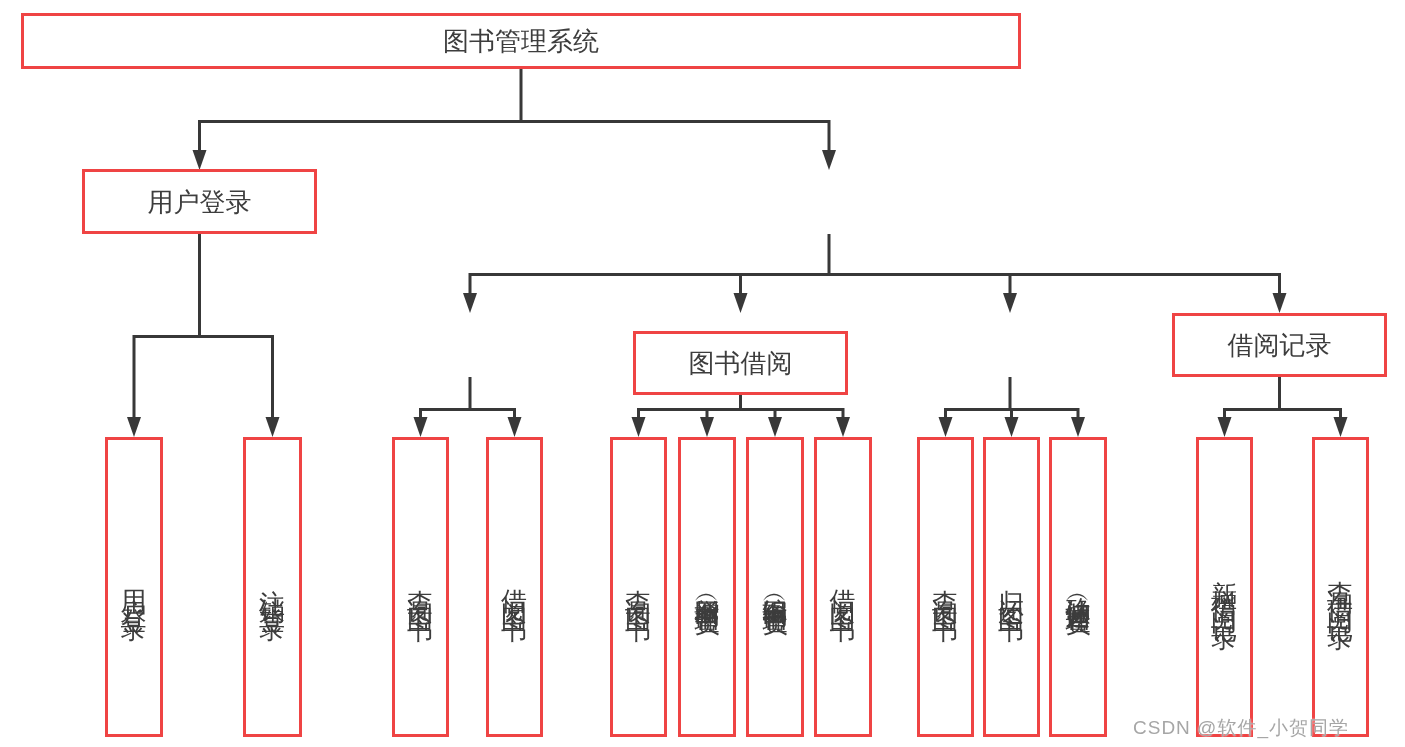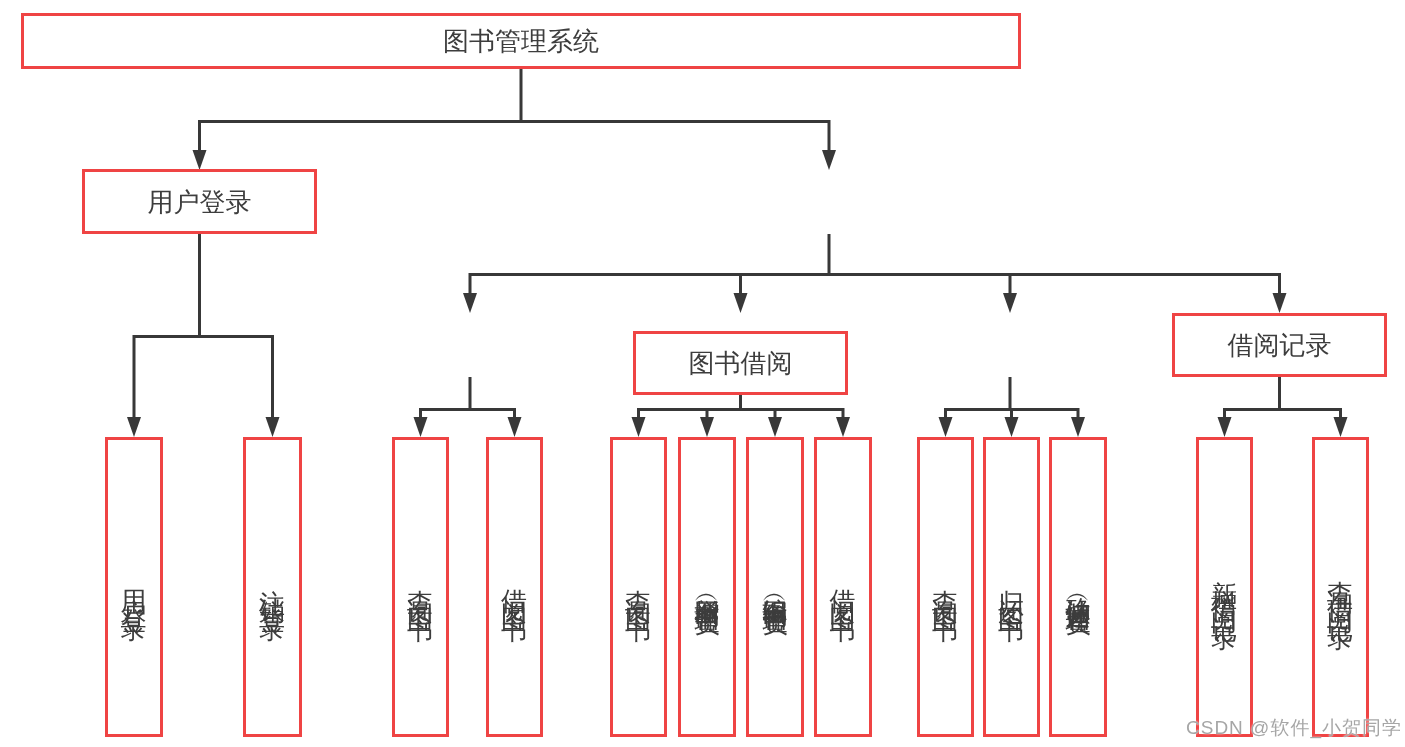--- a/index.html
+++ b/index.html
@@ -60,21 +60,21 @@
   #leaf-b1 { left: 678px;  top: 437px; width: 58px; height: 300px; }
   #leaf-b2 { left: 746px;  top: 437px; width: 58px; height: 300px; }
   #leaf-b3 { left: 814px;  top: 437px; width: 58px; height: 300px; }
   #leaf-c0 { left: 917px;  top: 437px; width: 57px; height: 300px; }
   #leaf-c1 { left: 983px;  top: 437px; width: 57px; height: 300px; }
   #leaf-c2 { left: 1049px; top: 437px; width: 58px; height: 300px; }
   #leaf-x0 { left: 1196px; top: 437px; width: 57px; height: 300px; }
   #leaf-x1 { left: 1312px; top: 437px; width: 57px; height: 300px; }
   #watermark {
     position: absolute;
-    left: 1186px;
+    left: 1133px;
     top: 715px;
     font-size: 19px;
     color: #a6a6a6;
     letter-spacing: 1px;
     text-shadow: 0 0 2px #ffffff;
     white-space: nowrap;
     text-align: center;
   }
 </style>
 </head>

